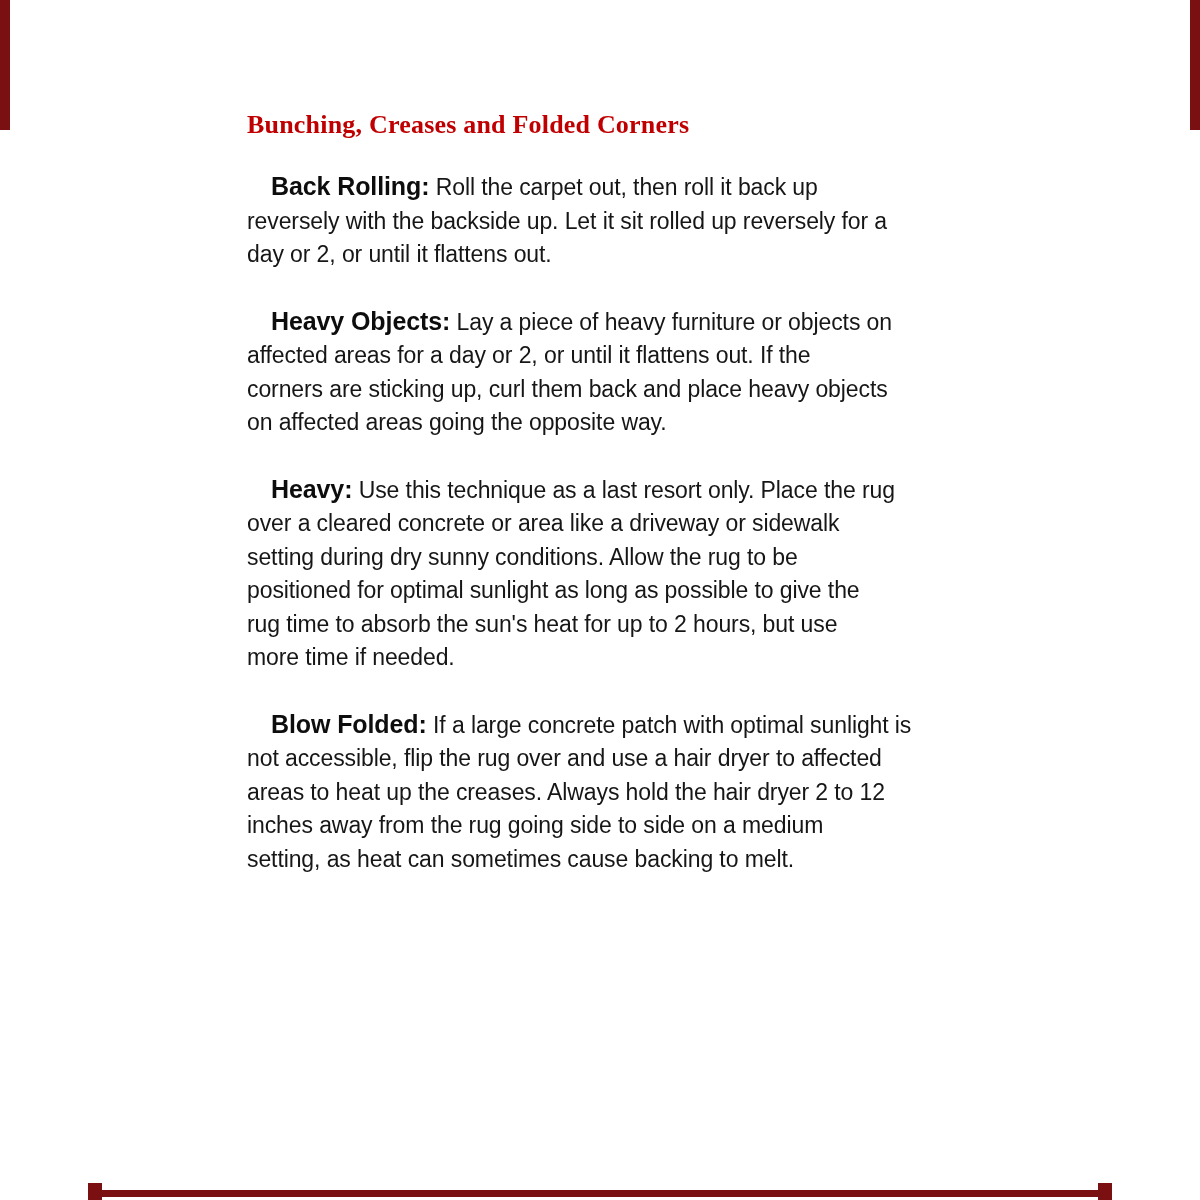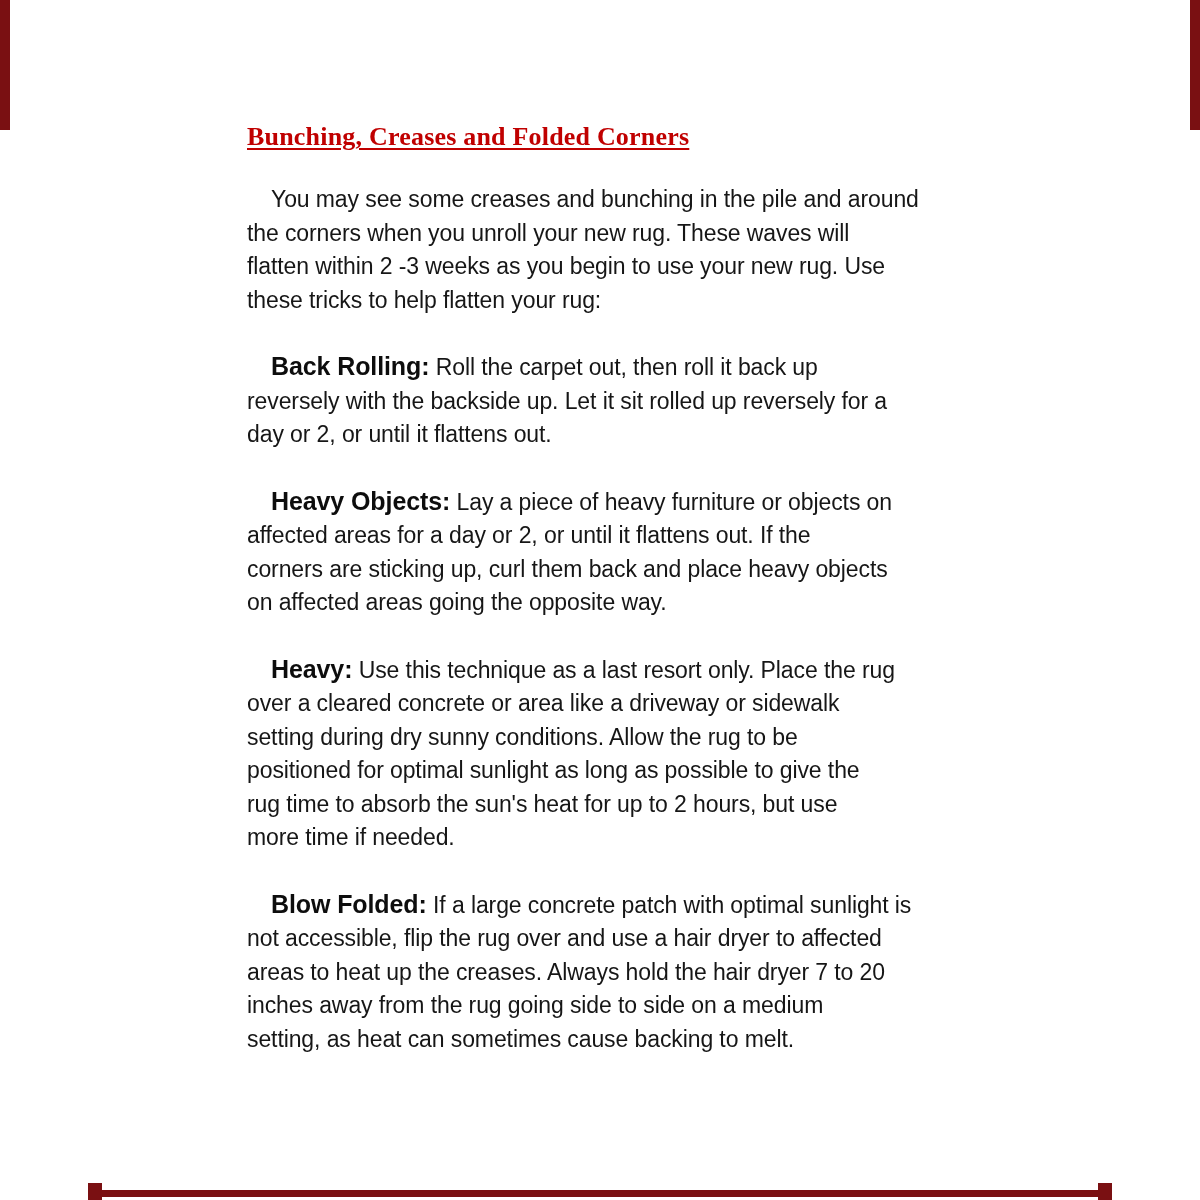--- a/index.html
+++ b/index.html
@@ -19,24 +19,23 @@
     position: absolute;
     left: 247px;
     top: 106px;
     width: 780px;
   }
   .heading {
     font-family: "Liberation Serif", serif;
     font-size: 26px;
     line-height: 30px;
     font-weight: bold;
-    text-decoration: underline;
     text-decoration-thickness: 2px;
     text-underline-offset: 3px;
-    margin: 16px 0 30px 0;
+    margin: 4px 0 30px 0;
     letter-spacing: 0.2px;
   }
   .para {
     font-size: 23px;
     line-height: 33.5px;
     color: #161616;
     margin: 0 0 33px 0;
     white-space: pre-line;
     letter-spacing: -0.1px;
   }
@@ -55,44 +54,40 @@
   .edge-nub-right { right: 88px; bottom: 0; width: 14px; height: 17px; }
 </style>
 </head>
 <body>
 
 <div class="page" style="background: rgb(255, 255, 255);">
 
   <div class="content">
     <h1 class="heading" style="color: rgb(192, 0, 0);">Bunching, Creases and Folded Corners</h1>
 
-    <p class="para"><strong></strong><span>You may see some creases and bunching in the pile and around
-the corners when you unroll your new rug. These waves will
-flatten within 2 -3 weeks as you begin to use your new rug. Use
-these tricks to help flatten your rug:</span></p>
 
     <p class="para"><strong>Back Rolling:</strong><span> Roll the carpet out, then roll it back up
 reversely with the backside up. Let it sit rolled up reversely for a
 day or 2, or until it flattens out.</span></p>
 
     <p class="para"><strong>Heavy Objects:</strong><span> Lay a piece of heavy furniture or objects on
 affected areas for a day or 2, or until it flattens out. If the
 corners are sticking up, curl them back and place heavy objects
 on affected areas going the opposite way.</span></p>
 
     <p class="para"><strong>Heavy:</strong><span> Use this technique as a last resort only. Place the rug
 over a cleared concrete or area like a driveway or sidewalk
 setting during dry sunny conditions. Allow the rug to be
 positioned for optimal sunlight as long as possible to give the
 rug time to absorb the sun's heat for up to 2 hours, but use
 more time if needed.</span></p>
 
     <p class="para"><strong>Blow Folded:</strong><span> If a large concrete patch with optimal sunlight is
 not accessible, flip the rug over and use a hair dryer to affected
-areas to heat up the creases. Always hold the hair dryer 7 to 20
+areas to heat up the creases. Always hold the hair dryer 2 to 12
 inches away from the rug going side to side on a medium
 setting, as heat can sometimes cause backing to melt.</span></p>
   </div>
 
   <div class="edge-mark edge-left" style="background: rgb(122, 16, 18);"></div>
   <div class="edge-mark edge-right" style="background: rgb(122, 16, 18);"></div>
   <div class="edge-mark edge-bottom" style="background: rgb(122, 16, 18);"></div>
   <div class="edge-mark edge-nub-left" style="background: rgb(122, 16, 18);"></div>
   <div class="edge-mark edge-nub-right" style="background: rgb(122, 16, 18);"></div>
 

